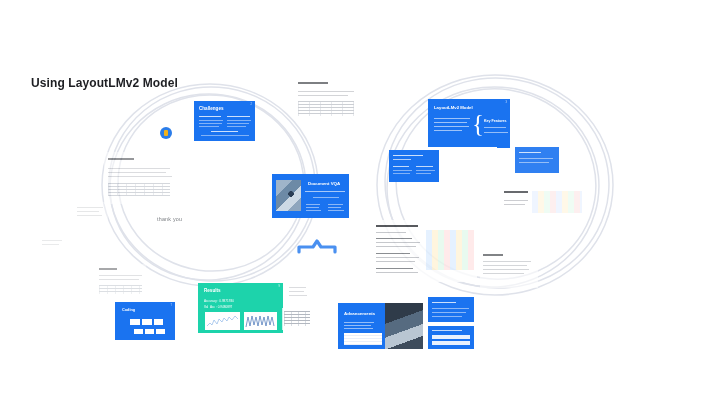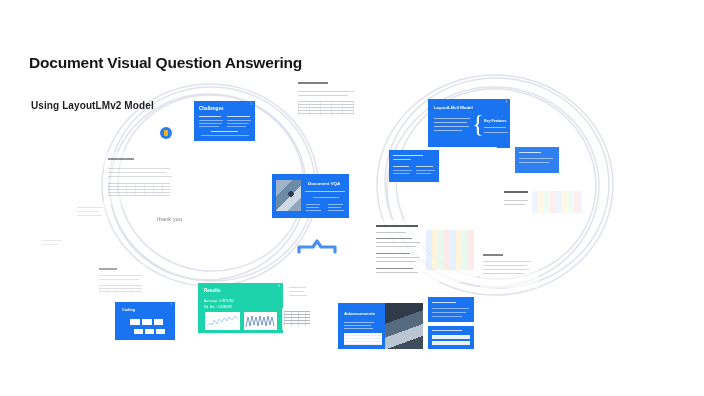--- a/index.html
+++ b/index.html
@@ -15,22 +15,22 @@
     background: #ffffff;
   }
 
   
   #title {
     position: absolute; left: 29px; top: 54px;
     font-size: 15.5px; font-weight: bold; color: #15161a;
     letter-spacing: -0.2px; white-space: nowrap;
   }
   #subtitle {
-    position: absolute; left: 31px; top: 100px;
-    font-size: 10px; font-weight: bold; color: #1d1e22;
+    position: absolute; left: 31px; top: 76px;
+    font-size: 12px; font-weight: bold; color: #1d1e22;
     letter-spacing: 0.1px; white-space: nowrap;
   }
 
   
   .sketch { position: absolute; pointer-events: none; }
 
   
   .card {
     position: absolute;
     background: #1a73f0;
@@ -101,21 +101,20 @@
 
   <svg class="sketch" style="left:370px; top:70px;" width="250" height="230" viewBox="0 0 250 230">
     <g fill="none" stroke="#dfe2ea" stroke-width="1.5">
       <ellipse cx="125" cy="115" rx="118" ry="110"></ellipse>
       <ellipse cx="127" cy="113" rx="112" ry="105" transform="rotate(5 127 113)"></ellipse>
       <ellipse cx="123" cy="117" rx="106" ry="100" transform="rotate(-6 123 117)"></ellipse>
       <ellipse cx="126" cy="114" rx="100" ry="95" transform="rotate(9 126 114)"></ellipse>
     </g>
   </svg>
 
-  <div id="title">Document Visual Question Answering</div>
   <div id="subtitle">Using LayoutLMv2 Model</div>
 
   <div class="doc" style="left:294px; top:77px; width:66px; height:44px; opacity:.62;">
     <div class="dline head" style="left:4px; top:5px; width:30px;"></div>
     <div class="dline" style="left:4px; top:14px; width:56px;"></div>
     <div class="dline" style="left:4px; top:18px; width:50px;"></div>
     <div class="gcell" style="left:4px; top:24px; width:56px; height:15px; background:
          repeating-linear-gradient(to bottom,#9aa0aa 0 1px,transparent 1px 3px),
          repeating-linear-gradient(to right,#cfd3da 0 1px,transparent 1px 11px); opacity:.8;"></div>
   </div>

